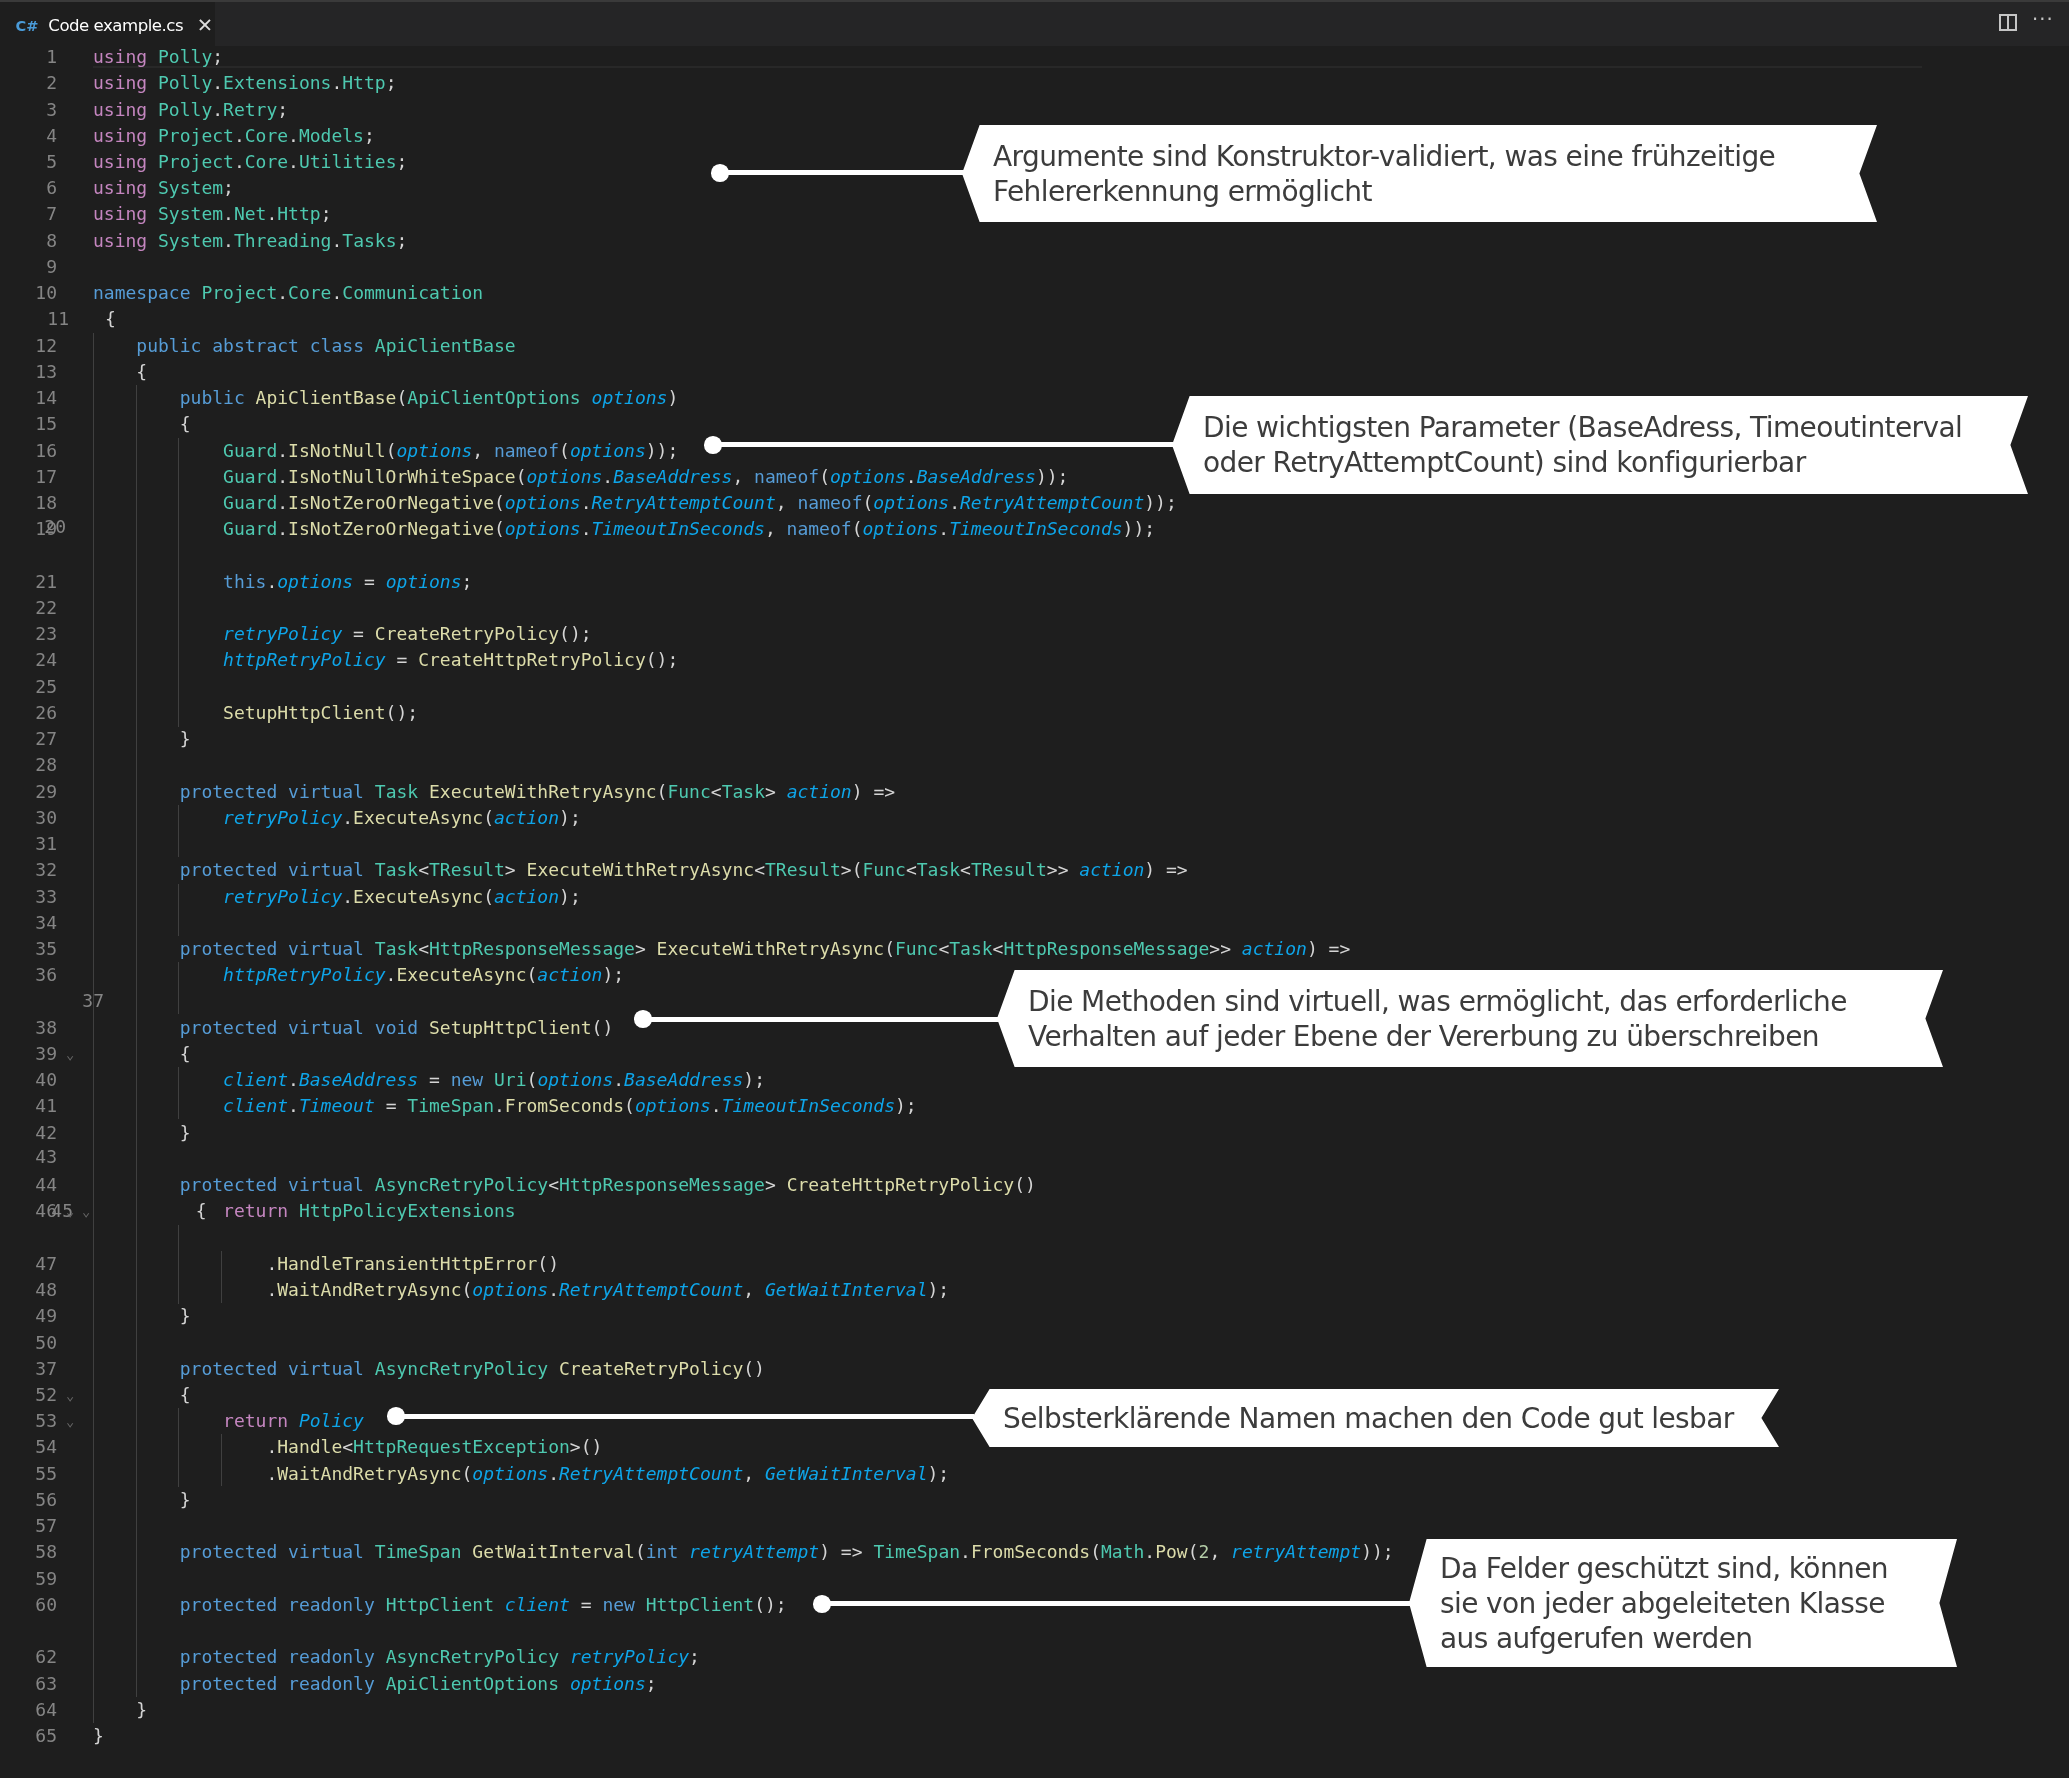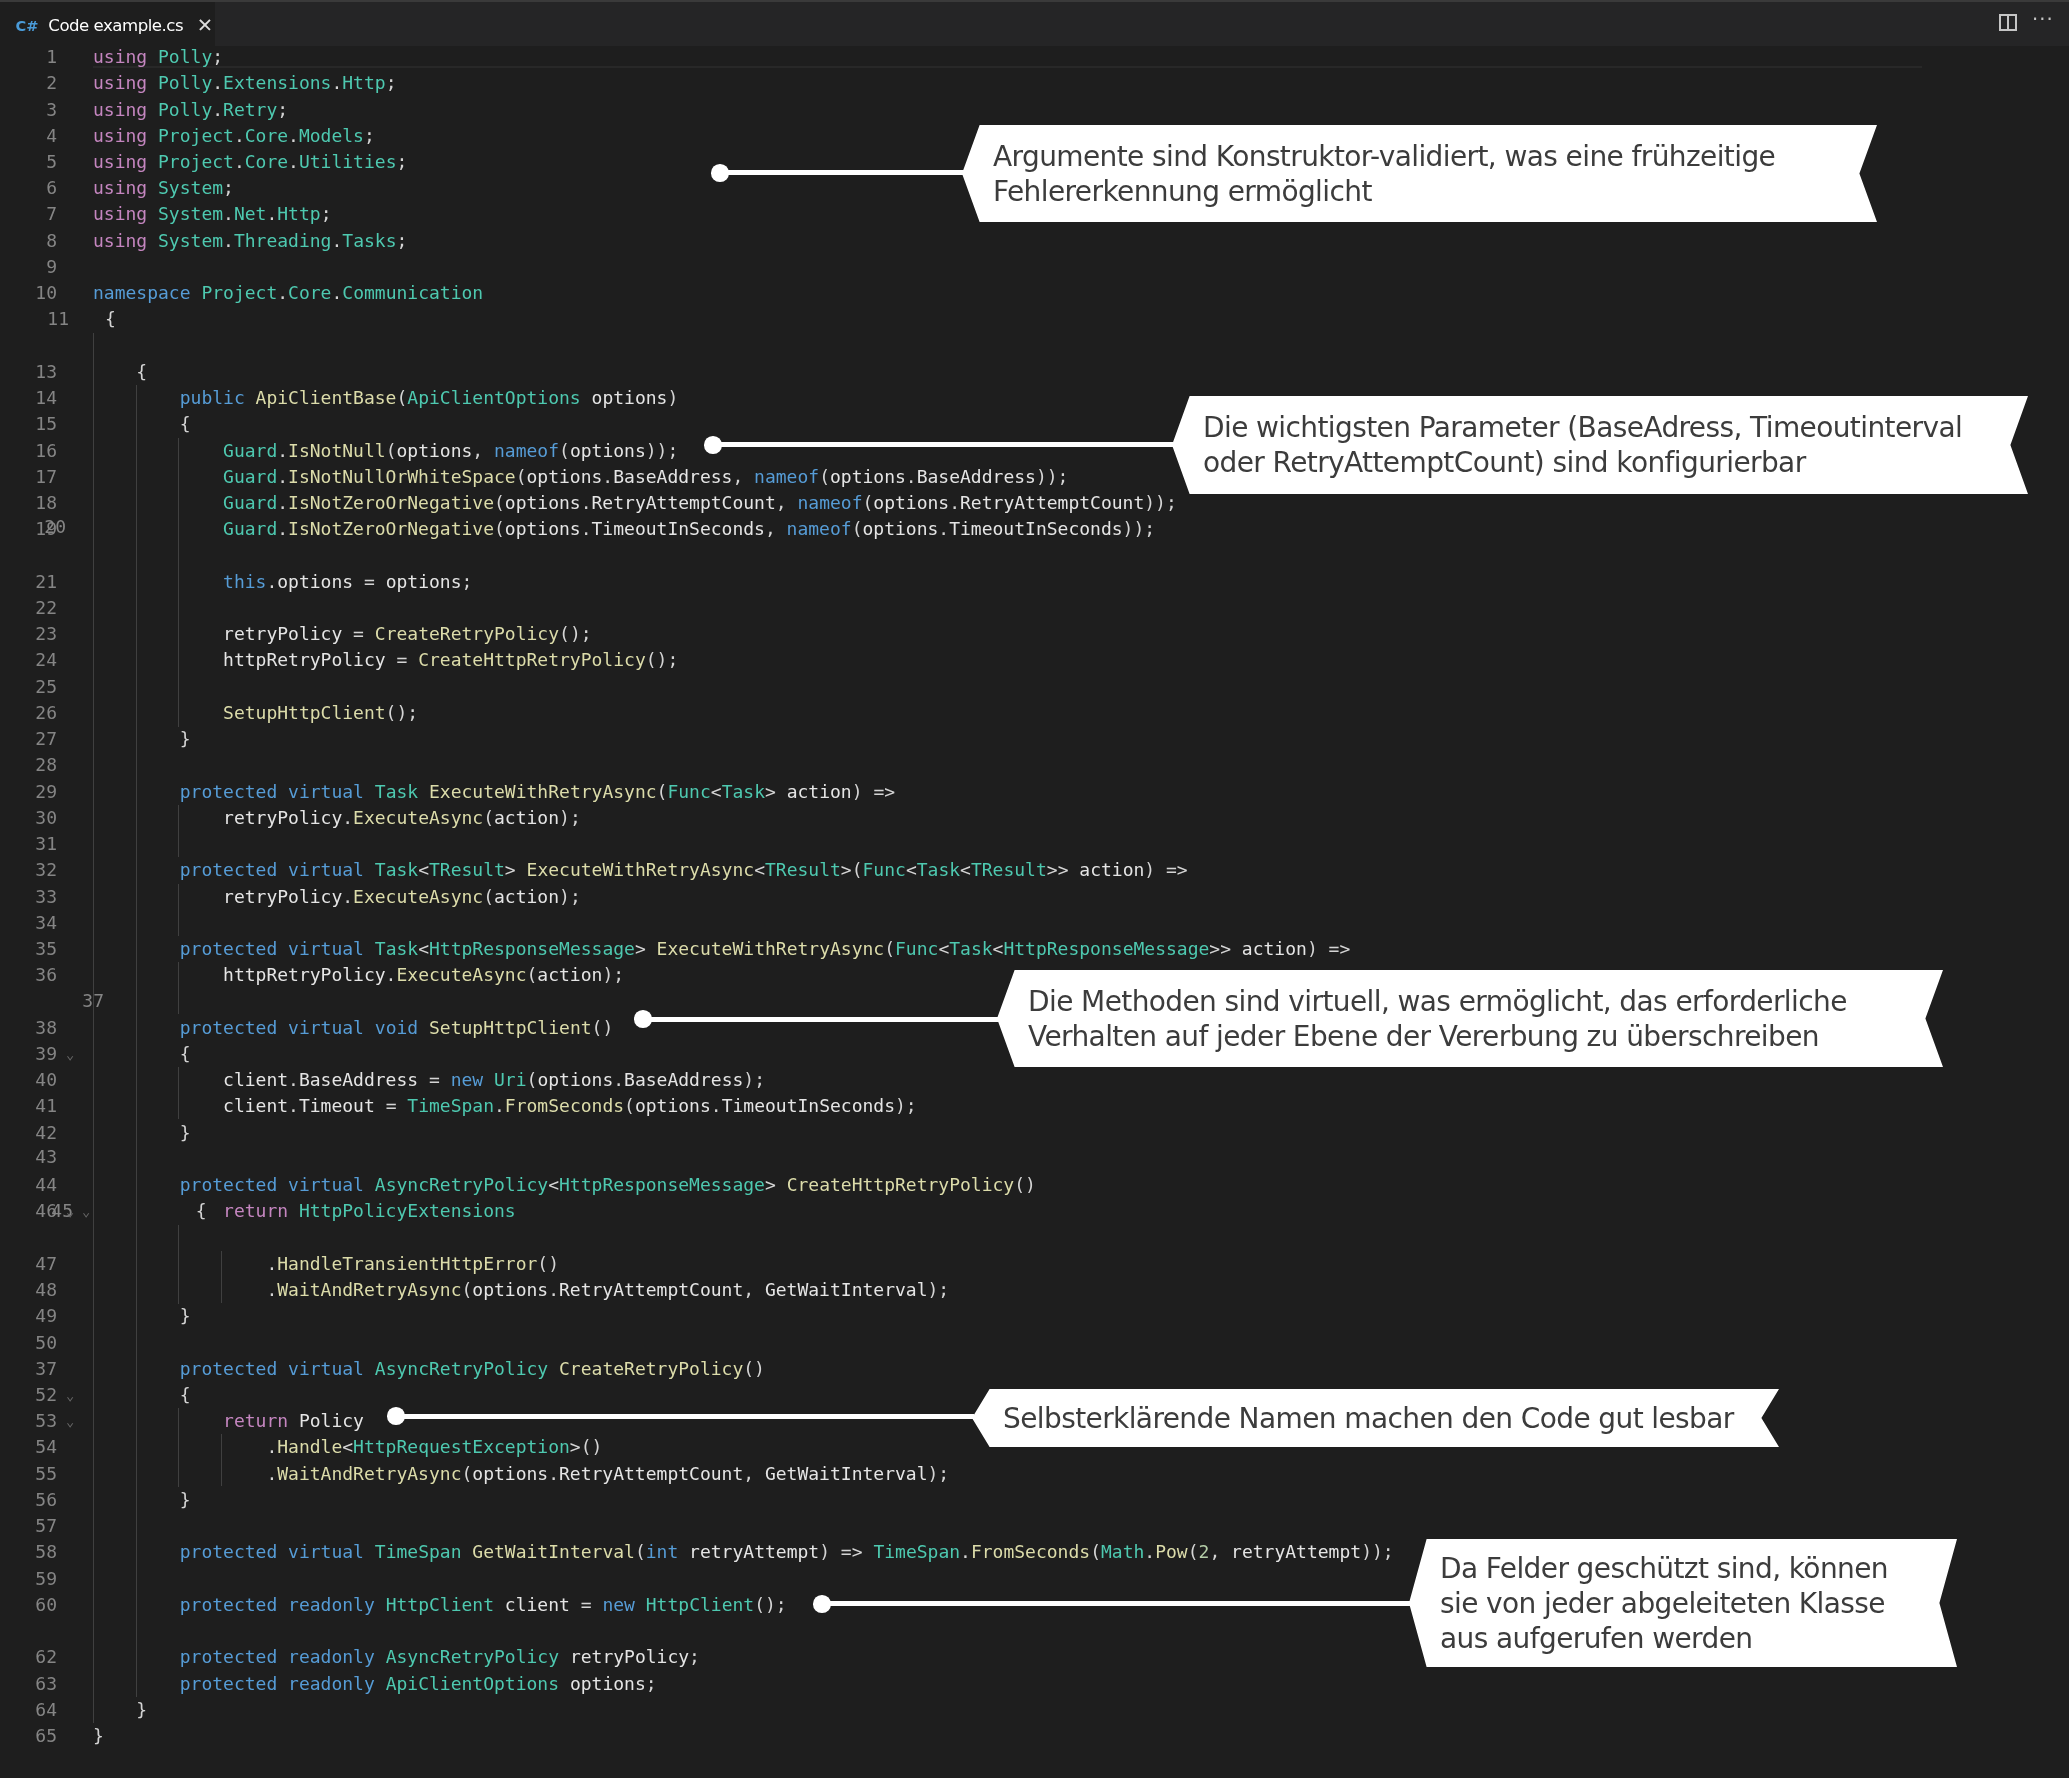--- a/index.html
+++ b/index.html
@@ -13,21 +13,21 @@
   .split-icon::after { content:""; position:absolute; left:5.9px; top:0; width:2px; height:13.7px; background:#c5c5c5; }
   .more-icon { position:absolute; left:2032px; top:5.9px; color:#c5c5c5; font-size:19.5px; font-family:"DejaVu Sans", sans-serif; letter-spacing:1px; }
   .editor { position:absolute; left:0; top:46px; width:2069px; height:1733px; }
   .line { position:absolute; left:0; height:26px; width:1921px; font-family:"DejaVu Sans Mono", monospace; font-size:18px; line-height:26px; white-space:pre; }
   .ln { position:absolute; left:0; width:57px; text-align:right; color:#858585; }
   .fold { position:absolute; left:66px; color:#6a6a6a; font-size:13.7px; }
   .code { position:absolute; left:93px; color:#d4d4d4; }
   .cur { position:absolute; left:93px; top:0; width:1829px; height:24.4px; border-top:1px solid transparent; border-bottom:2px solid #282828; box-sizing:border-box; }
   .guide { position:absolute; width:1px; background:#404040; }
   .kw { color:#569cd6; } .ctrl { color:#c586c0; } .ty { color:#4ec9b0; } .fn { color:#dcdcaa; }
-  .var { color:#e5e5e5; } .num { color:#b5cea8; } .p { color:#d4d4d4; }
+  .var { color:#0ea5e9;font-style:italic; } .num { color:#b5cea8; } .p { color:#d4d4d4; }
   .callout-line { position:absolute; height:4.9px; background:#ffffff; }
   .callout-dot { position:absolute; width:17.6px; height:17.6px; border-radius:50%; background:#ffffff; }
   .callout { position:absolute; background:#ffffff; color:#3c3c3c; font-family:"DejaVu Sans", sans-serif; font-size:28px; line-height:35px; box-sizing:border-box; display:flex; align-items:center; letter-spacing:-0.6px; }
 </style>
 </head>
 <body>
 
 <div class="tabbar">
   <div class="tab">
     <span class="cs-icon">C#</span>
@@ -43,20 +43,21 @@
     <div class="line" style="top: 24px;"><span class="ln">2</span><span class="code"><span class="ctrl">using</span> <span class="ty">Polly</span><span class="p">.</span><span class="ty">Extensions</span><span class="p">.</span><span class="ty">Http</span><span class="p">;</span></span></div>
     <div class="line" style="top: 51px;"><span class="ln">3</span><span class="code"><span class="ctrl">using</span> <span class="ty">Polly</span><span class="p">.</span><span class="ty">Retry</span><span class="p">;</span></span></div>
     <div class="line" style="top: 77px;"><span class="ln">4</span><span class="code"><span class="ctrl">using</span> <span class="ty">Project</span><span class="p">.</span><span class="ty">Core</span><span class="p">.</span><span class="ty">Models</span><span class="p">;</span></span></div>
     <div class="line" style="top: 103px;"><span class="ln">5</span><span class="code"><span class="ctrl">using</span> <span class="ty">Project</span><span class="p">.</span><span class="ty">Core</span><span class="p">.</span><span class="ty">Utilities</span><span class="p">;</span></span></div>
     <div class="line" style="top: 129px;"><span class="ln">6</span><span class="code"><span class="ctrl">using</span> <span class="ty">System</span><span class="p">;</span></span></div>
     <div class="line" style="top: 155px;"><span class="ln">7</span><span class="code"><span class="ctrl">using</span> <span class="ty">System</span><span class="p">.</span><span class="ty">Net</span><span class="p">.</span><span class="ty">Http</span><span class="p">;</span></span></div>
     <div class="line" style="top: 182px;"><span class="ln">8</span><span class="code"><span class="ctrl">using</span> <span class="ty">System</span><span class="p">.</span><span class="ty">Threading</span><span class="p">.</span><span class="ty">Tasks</span><span class="p">;</span></span></div>
     <div class="line" style="top: 208px;"><span class="ln">9</span><span class="code"></span></div>
     <div class="line" style="top: 234px;"><span class="ln">10</span><span class="code"><span class="kw">namespace</span> <span class="ty">Project</span><span class="p">.</span><span class="ty">Core</span><span class="p">.</span><span class="ty">Communication</span></span></div>
     <div class="line" style="top: 260px; margin-left: 12px;"><span class="ln">11</span><span class="code"><span class="p">{</span></span></div>
+    <div class="line" style="top: 287px;"><span class="ln">12</span><span class="code">    <span class="kw">public</span> <span class="kw">abstract</span> <span class="kw">class</span> <span class="ty">ApiClientBase</span></span></div>
     <div class="line" style="top: 313px;"><span class="ln">13</span><span class="code">    <span class="p">{</span></span></div>
     <div class="line" style="top: 339px;"><span class="ln">14</span><span class="code">        <span class="kw">public</span> <span class="fn">ApiClientBase</span><span class="p">(</span><span class="ty">ApiClientOptions</span> <span class="var">options</span><span class="p">)</span></span></div>
     <div class="line" style="top: 365px;"><span class="ln">15</span><span class="code">        <span class="p">{</span></span></div>
     <div class="line" style="top: 392px;"><span class="ln">16</span><span class="code">            <span class="ty">Guard</span><span class="p">.</span><span class="fn">IsNotNull</span><span class="p">(</span><span class="var">options</span><span class="p">,</span> <span class="kw">nameof</span><span class="p">(</span><span class="var">options</span><span class="p">)</span><span class="p">)</span><span class="p">;</span></span></div>
     <div class="line" style="top: 418px;"><span class="ln">17</span><span class="code">            <span class="ty">Guard</span><span class="p">.</span><span class="fn">IsNotNullOrWhiteSpace</span><span class="p">(</span><span class="var">options</span><span class="p">.</span><span class="var">BaseAddress</span><span class="p">,</span> <span class="kw">nameof</span><span class="p">(</span><span class="var">options</span><span class="p">.</span><span class="var">BaseAddress</span><span class="p">)</span><span class="p">)</span><span class="p">;</span></span></div>
     <div class="line" style="top: 444px;"><span class="ln">18</span><span class="code">            <span class="ty">Guard</span><span class="p">.</span><span class="fn">IsNotZeroOrNegative</span><span class="p">(</span><span class="var">options</span><span class="p">.</span><span class="var">RetryAttemptCount</span><span class="p">,</span> <span class="kw">nameof</span><span class="p">(</span><span class="var">options</span><span class="p">.</span><span class="var">RetryAttemptCount</span><span class="p">)</span><span class="p">)</span><span class="p">;</span></span></div>
     <div class="line" style="top: 470px;"><span class="ln">19</span><span class="code">            <span class="ty">Guard</span><span class="p">.</span><span class="fn">IsNotZeroOrNegative</span><span class="p">(</span><span class="var">options</span><span class="p">.</span><span class="var">TimeoutInSeconds</span><span class="p">,</span> <span class="kw">nameof</span><span class="p">(</span><span class="var">options</span><span class="p">.</span><span class="var">TimeoutInSeconds</span><span class="p">)</span><span class="p">)</span><span class="p">;</span></span></div>
     <div class="line" style="top: 468px; margin-left: 9px;"><span class="ln">20</span><span class="code"></span></div>
     <div class="line" style="top: 523px;"><span class="ln">21</span><span class="code">            <span class="kw">this</span><span class="p">.</span><span class="var">options</span> <span class="p">=</span> <span class="var">options</span><span class="p">;</span></span></div>
     <div class="line" style="top: 549px;"><span class="ln">22</span><span class="code"></span></div>

